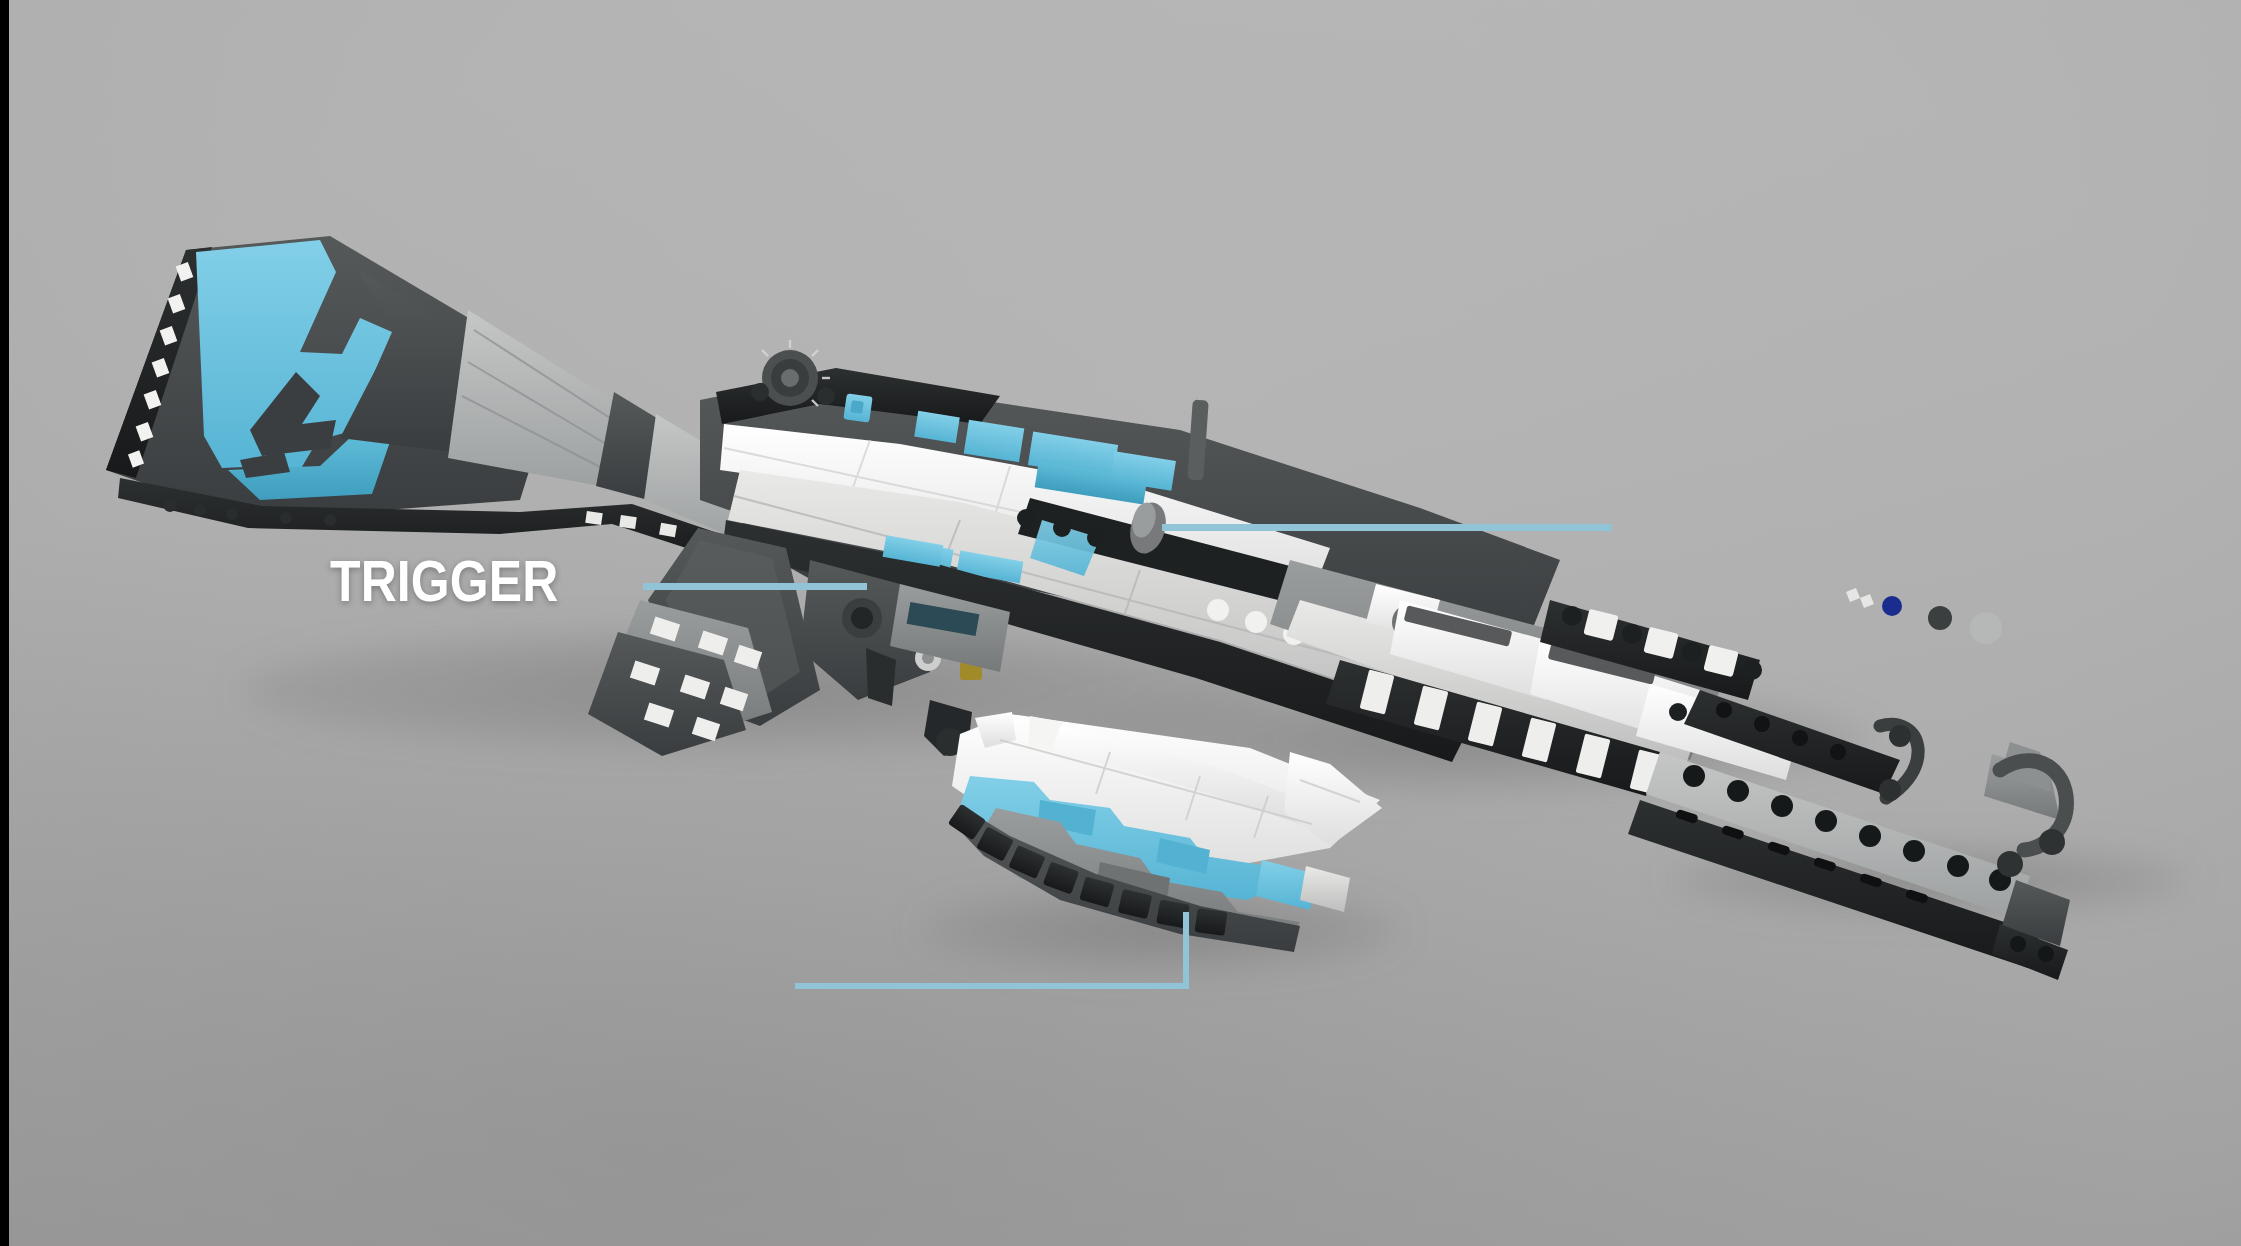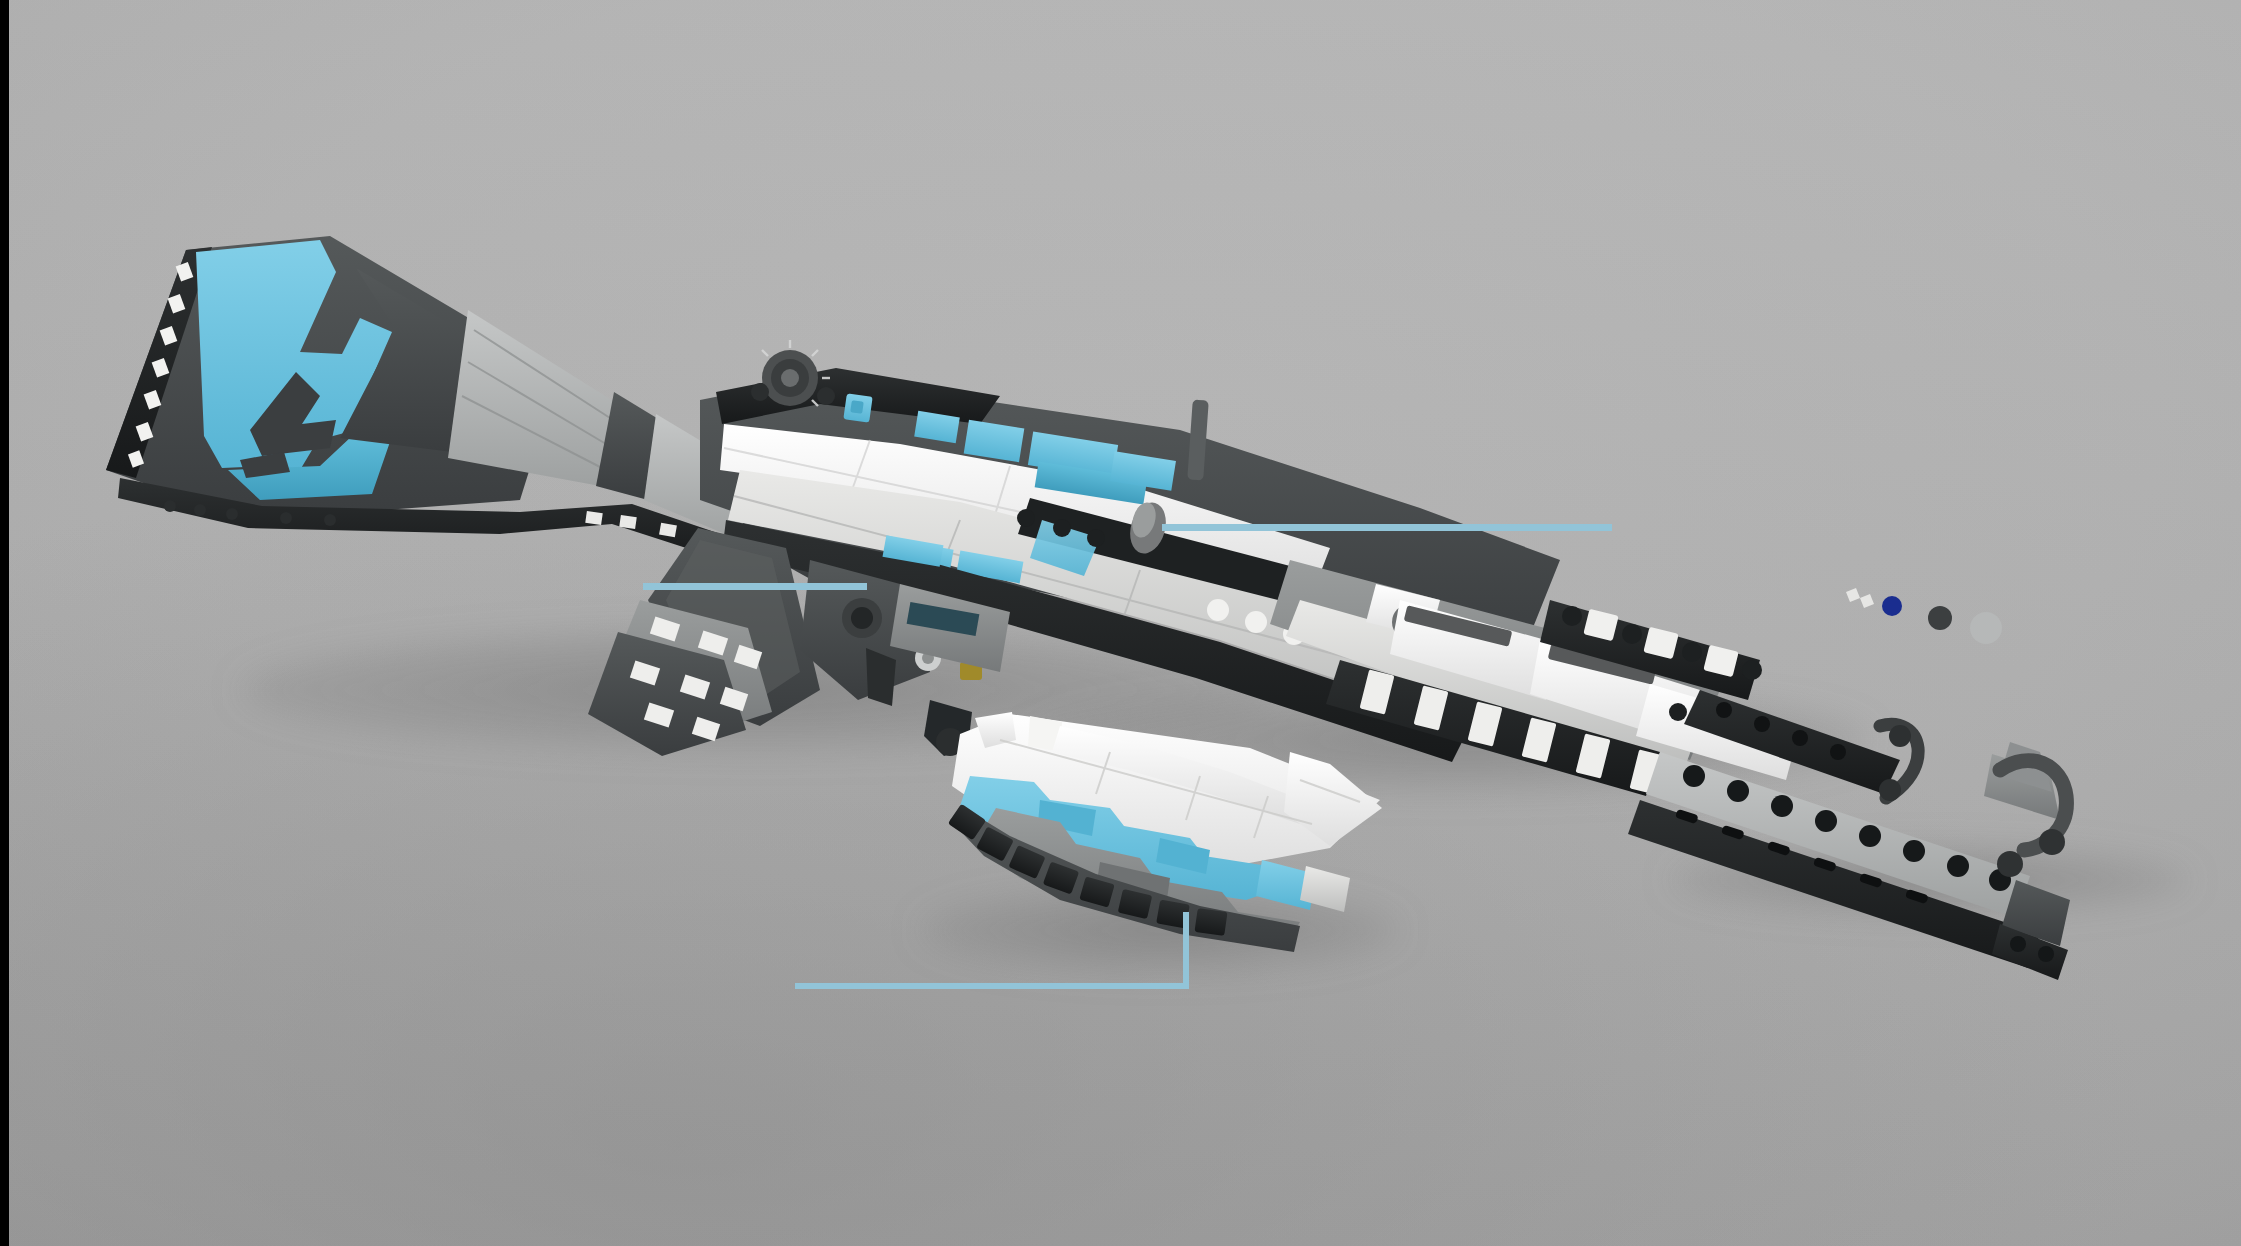--- a/index.html
+++ b/index.html
@@ -454,20 +454,23 @@
         <rect x="1120" y="892" width="30" height="24" rx="3" transform="rotate(13 1135 904)"></rect>
         <rect x="1158" y="902" width="30" height="24" rx="3" transform="rotate(10 1173 914)"></rect>
         <rect x="1196" y="910" width="30" height="24" rx="3" transform="rotate(8 1211 922)"></rect>
       </g>
 
       <path d="M1262,860 L1316,874 L1310,910 L1256,896 Z" fill="url(#gCyan)"></path>
       <path d="M1306,866 L1350,878 L1344,912 L1300,900 Z" fill="url(#gWhiteD)"></path>
     </g>
   </svg>
 
+  <div class="callout" id="callout-trigger">
+    <div class="title">TRIGGER</div>
+  </div>
   <div class="leader" id="leader-trigger"></div>
 
   <div class="leader" id="leader-pullbolt"></div>
 
   <div class="leader" id="leader-mag-h"></div>
   <div class="leader" id="leader-mag-v"></div>
 
 </div>
 
 </body></html>

